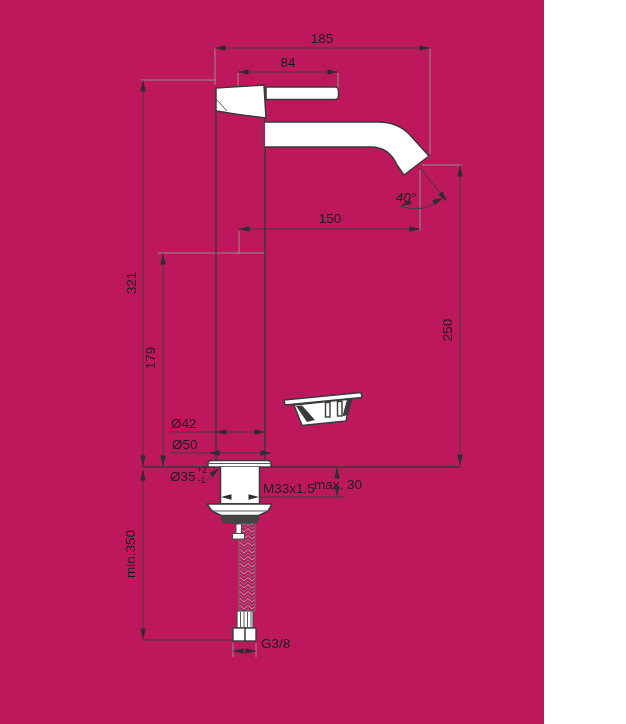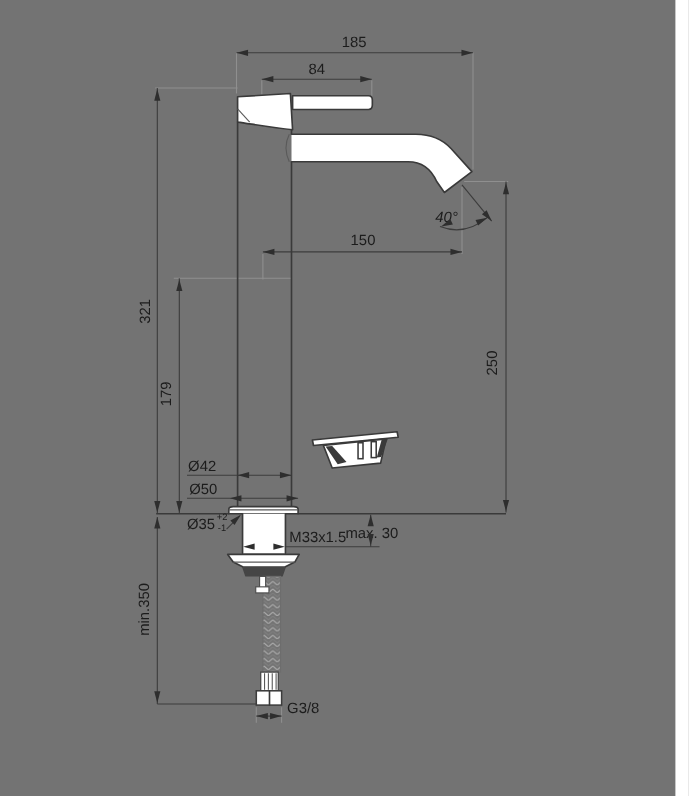--- a/index.html
+++ b/index.html
@@ -1,16 +1,16 @@
 <!DOCTYPE html>
 <html><head>
 <meta charset="utf-8">
 <style>
   html,body{margin:0;padding:0;background:#ffffff;}
-  .canvas{position:relative;width:614px;height:724px;background:#737373;overflow:hidden;
+  .canvas{position:relative;width:544px;height:724px;background:#be185d;overflow:hidden;
           font-family:"Liberation Sans", sans-serif;}
   svg{position:absolute;left:0;top:0;}
   .obj{stroke:#3a3a3a;stroke-width:1.5;fill:none;stroke-linejoin:round;stroke-linecap:round;}
   .objthin{stroke:#5a5a5a;stroke-width:1;fill:none;}
   .fillw{fill:#ffffff;}
   .dim{stroke:#3c3c3c;stroke-width:1;fill:none;}
   .ref{stroke:#8f8f8f;stroke-width:1;fill:none;}
   .dim-text{font-family:"Liberation Sans",sans-serif;font-size:13.5px;fill:#1c1c1c;}
   .dim-text-sm{font-family:"Liberation Sans",sans-serif;font-size:8.5px;fill:#1c1c1c;}
   .italic{font-style:italic;}

